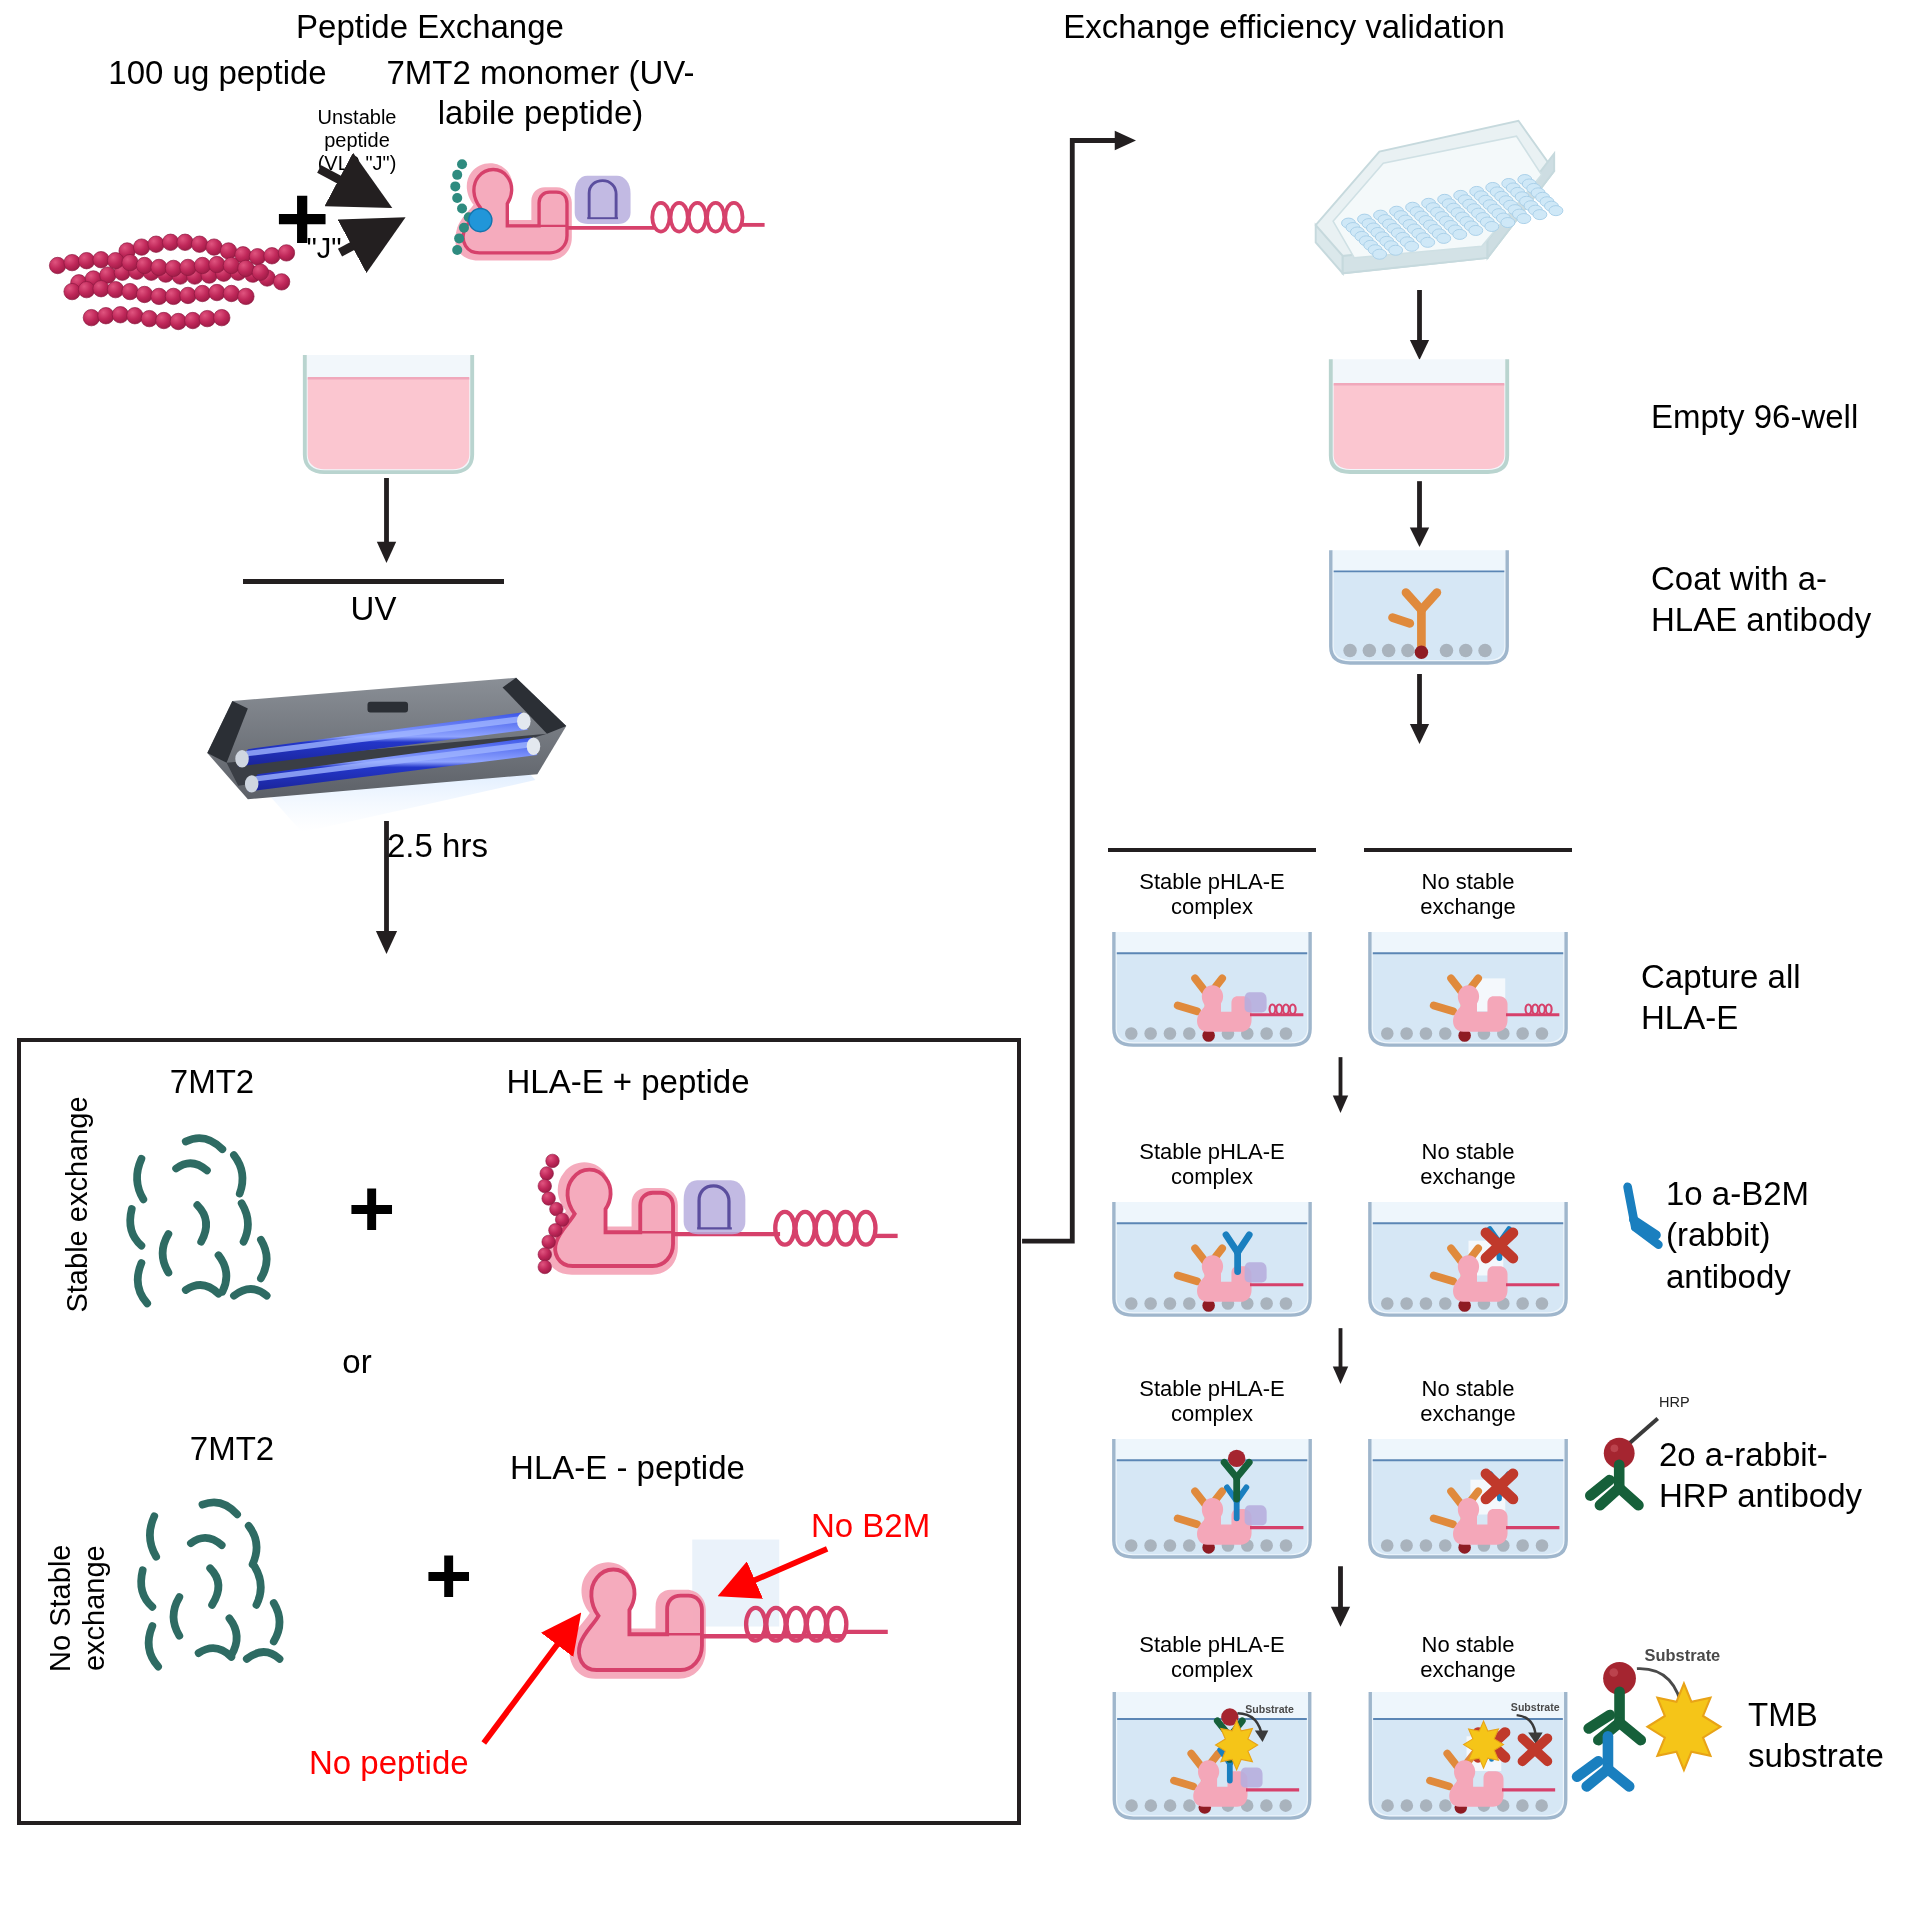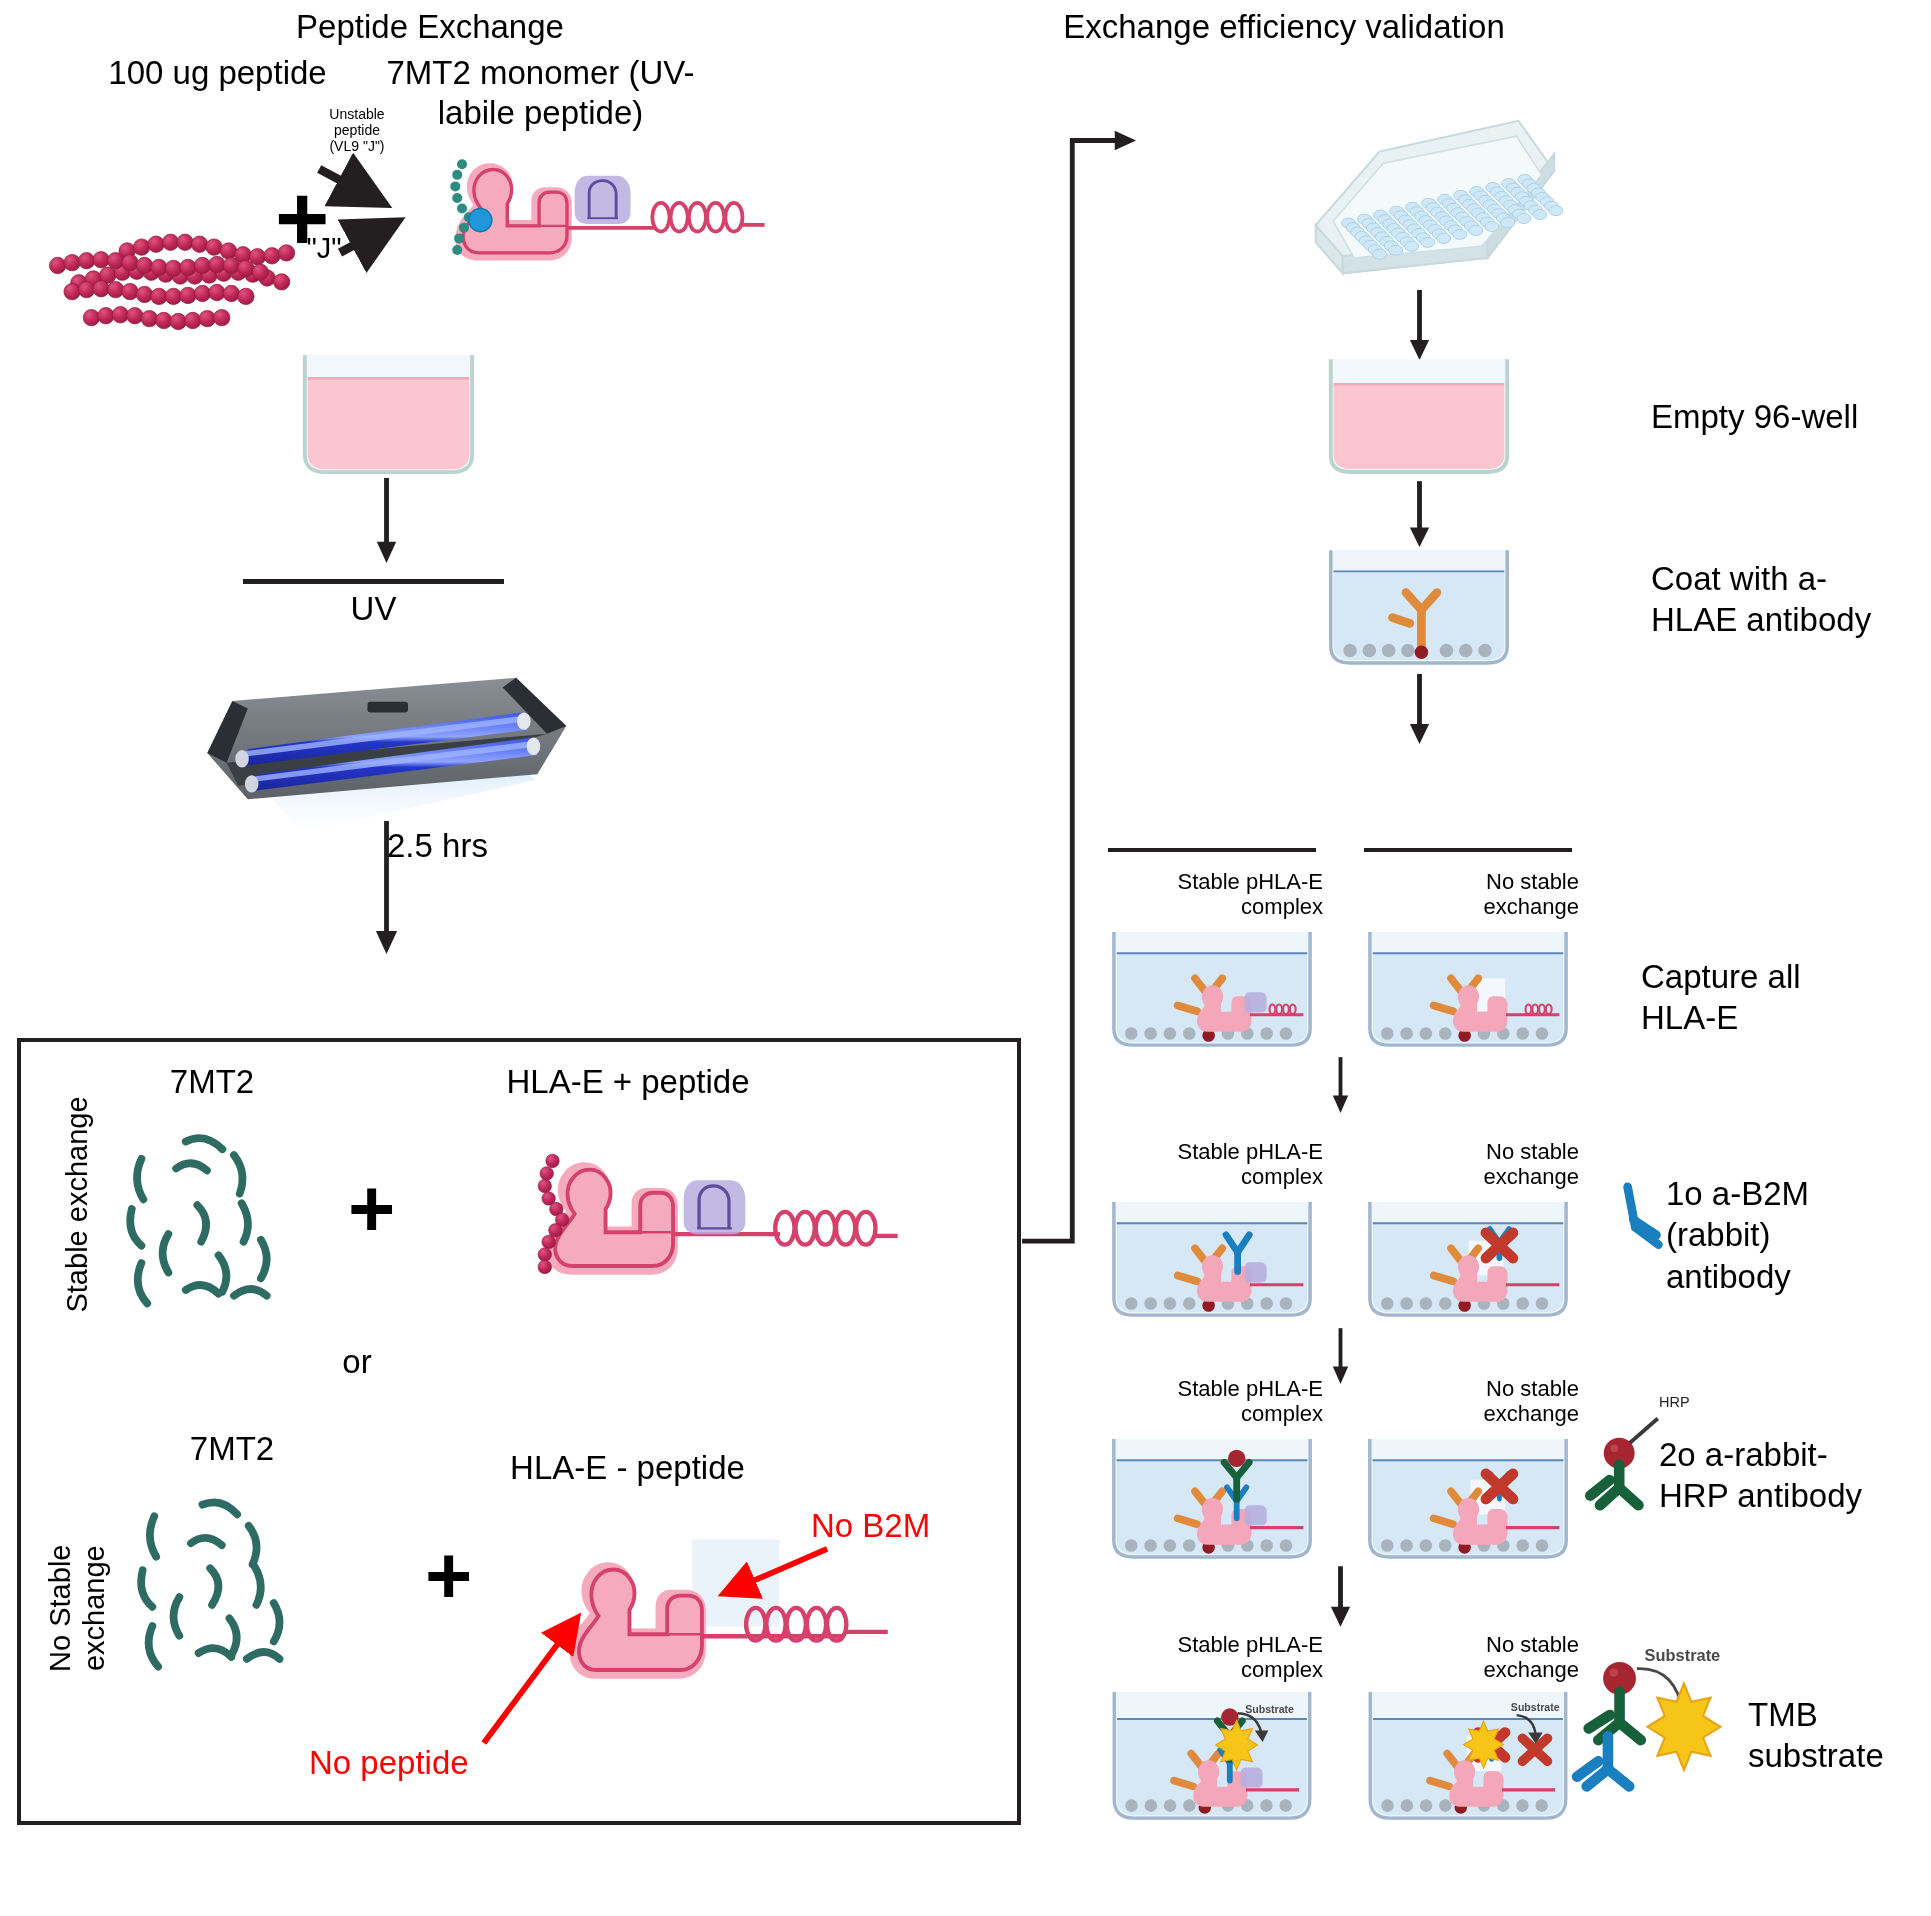--- a/index.html
+++ b/index.html
@@ -2,24 +2,24 @@
 <html><head>
 <meta charset="utf-8">
 <style>
   html,body{margin:0;padding:0;background:#fff;}
   body{width:1931px;height:1917px;position:relative;
        font-family:"Liberation Sans","DejaVu Sans",sans-serif;color:#000;overflow:hidden;}
   .abs{position:absolute;}
   .ttl{font-size:33px;text-align:center;line-height:1.18;}
   .lbl{font-size:33px;text-align:center;line-height:1.2;}
   .lbl-l{font-size:33px;line-height:1.25;}
-  .small{font-size:14px;text-align:center;line-height:1.15;}
+  .small{font-size:20px;text-align:center;line-height:1.15;}
   .tiny2{font-size:14.5px;color:#222;}
   .red{color:#ff0000;}
-  .wlbl{font-size:22px;text-align:right;line-height:1.15;}
+  .wlbl{font-size:22px;text-align:center;line-height:1.15;}
   .hr{background:#231f20;height:4.8px;}
   .plus{font-weight:bold;line-height:1;}
   .vrot{transform:rotate(-90deg);transform-origin:center center;
         font-size:29px;white-space:nowrap;text-align:center;}
   .panelbox{border:4.8px solid #231f20;box-sizing:border-box;}
   svg{display:block;overflow:visible;}
 </style>
 </head>
 <body>
 

